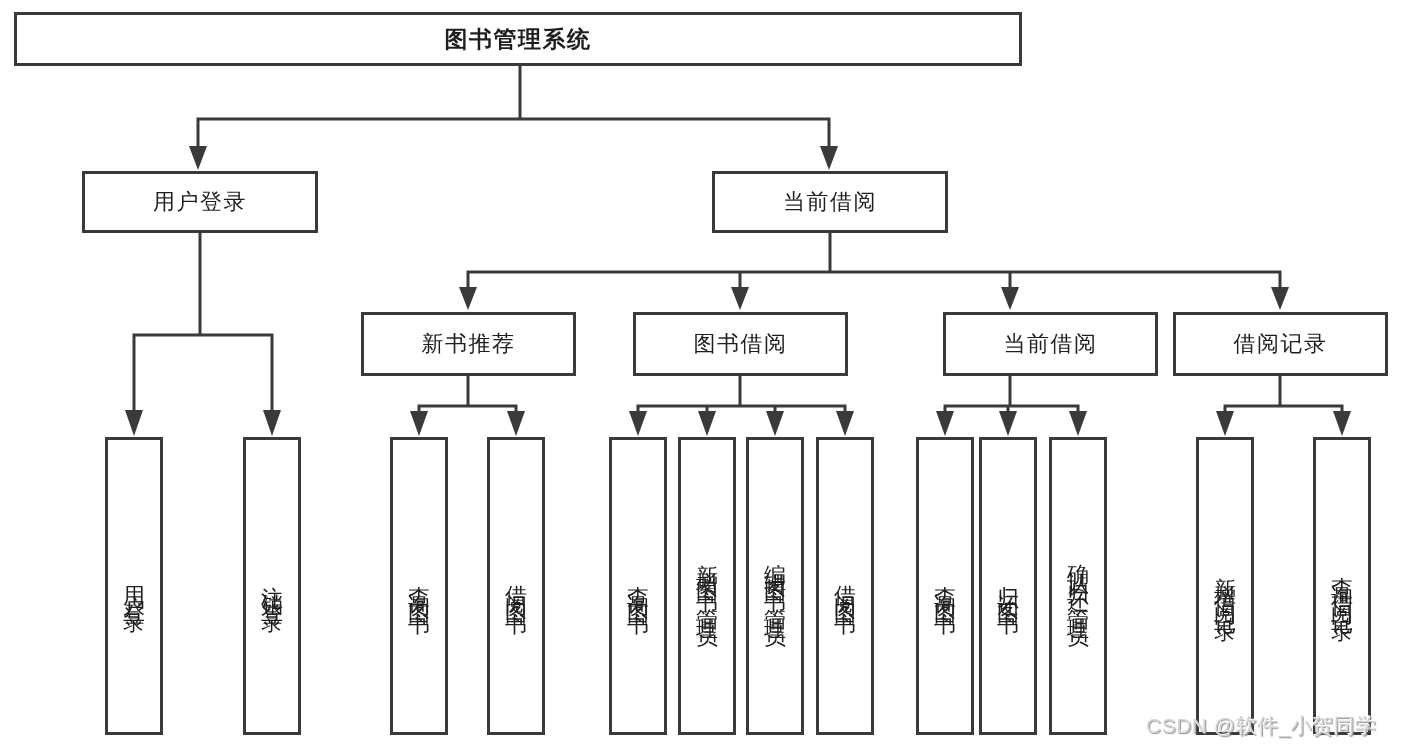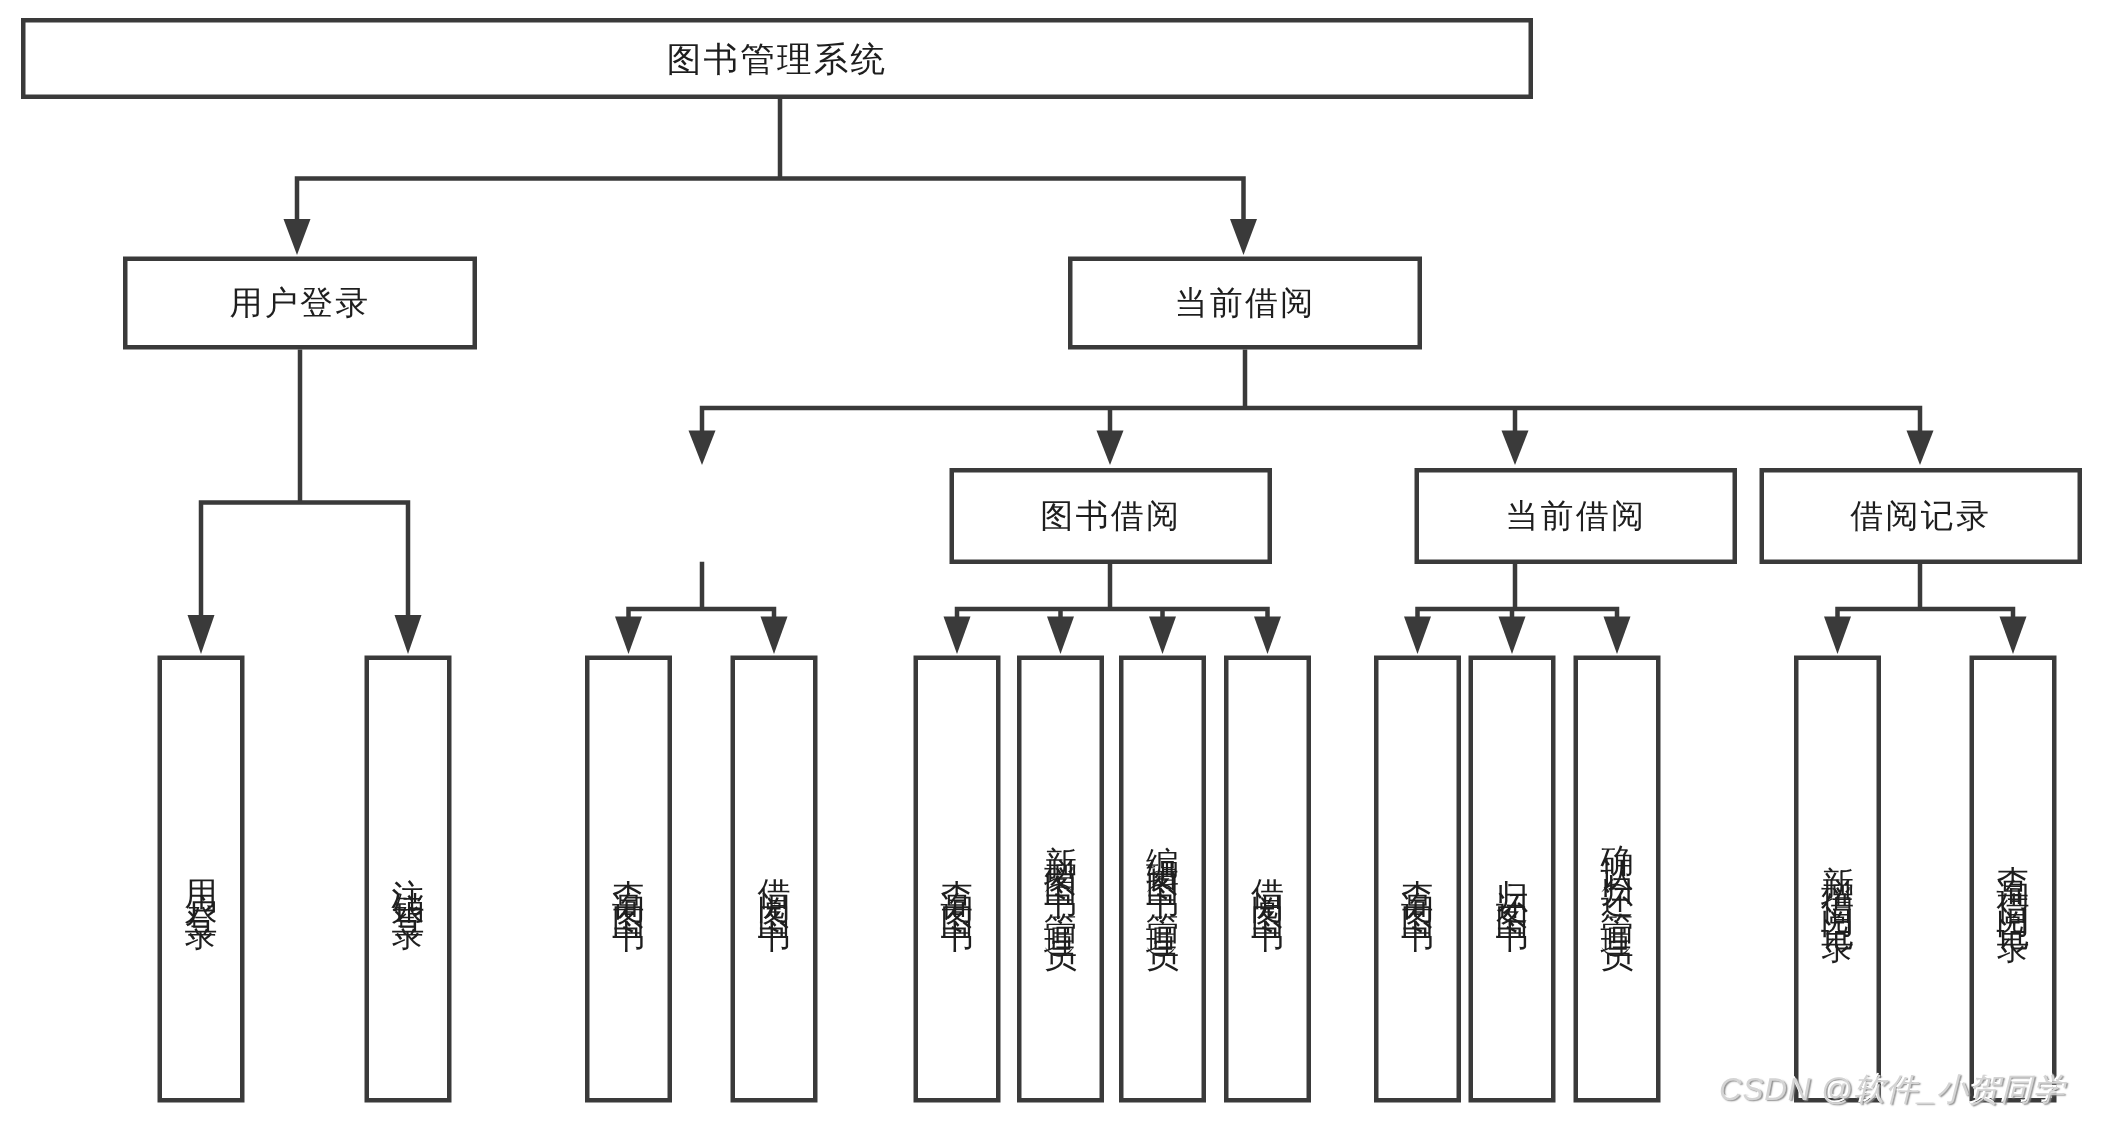--- a/index.html
+++ b/index.html
@@ -37,21 +37,20 @@
     letter-spacing:9px;
     line-height:1;
     white-space:nowrap;
   }
   .watermark{
     position:absolute;left:1146px;top:712px;width:220px;
     font-size:21px;letter-spacing:0.5px;white-space:nowrap;
     color:var(--watermark-color);
     text-shadow:-1px -1px 0 #ffffff,1px 1px 1px #8f8f8f;
     user-select:none;
-    font-style:italic;
   }
 </style>
 </head>
 <body>
 
 <div class="canvas">
 
   <svg class="connectors" viewBox="0 0 1405 747" xmlns="http://www.w3.org/2000/svg">
     <g>
       <path d="M520 66 V119 M198 119 H829 M198 119 V150 M829 119 V150"></path>
@@ -88,31 +87,34 @@
       <polygon points="999,411 1017,411 1008,436"></polygon>
       <polygon points="1069,411 1087,411 1078,436"></polygon>
     </g>
     <g>
       <path d="M1280 376 V406 M1225 406 H1342 M1225 406 V413 M1342 406 V413"></path>
       <polygon points="1216,411 1234,411 1225,436"></polygon>
       <polygon points="1333,411 1351,411 1342,436"></polygon>
     </g>
   </svg>
 
-  <div class="box root-box" style="left:14px;top:12px;width:1008px;height:54px;">
+  <div class="box root-box" style="left:14px;top:12px;width:1008px;height:54px;font-weight:bold;">
     <span class="hlabel">图书管理系统</span>
   </div>
 
   <div class="box" style="left:82px;top:171px;width:236px;height:62px;">
     <span class="hlabel">用户登录</span>
   </div>
   <div class="box" style="left:712px;top:171px;width:236px;height:62px;">
     <span class="hlabel">当前借阅</span>
   </div>
 
+  <div class="box" style="left:361px;top:312px;width:215px;height:64px;">
+    <span class="hlabel">新书推荐</span>
+  </div>
   <div class="box" style="left:633px;top:312px;width:215px;height:64px;justify-content:center;">
     <span class="hlabel">图书借阅</span>
   </div>
   <div class="box" style="left:903px;top:312px;width:215px;height:64px;margin-left:40px;">
     <span class="hlabel">当前借阅</span>
   </div>
   <div class="box" style="left:1173px;top:312px;width:215px;height:64px;">
     <span class="hlabel">借阅记录</span>
   </div>
 

